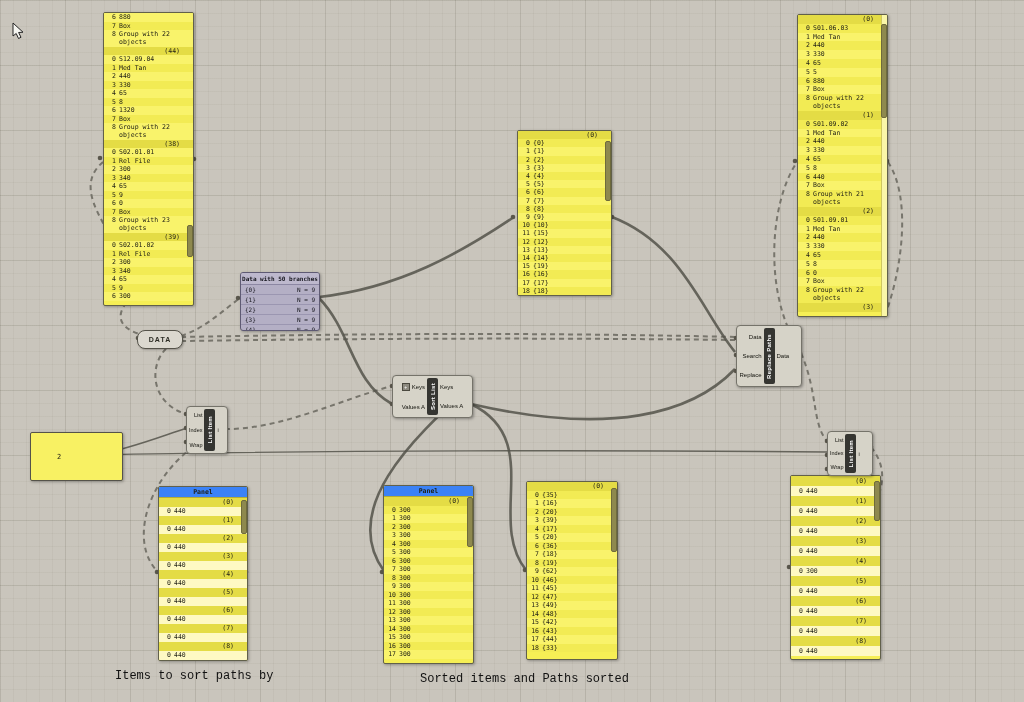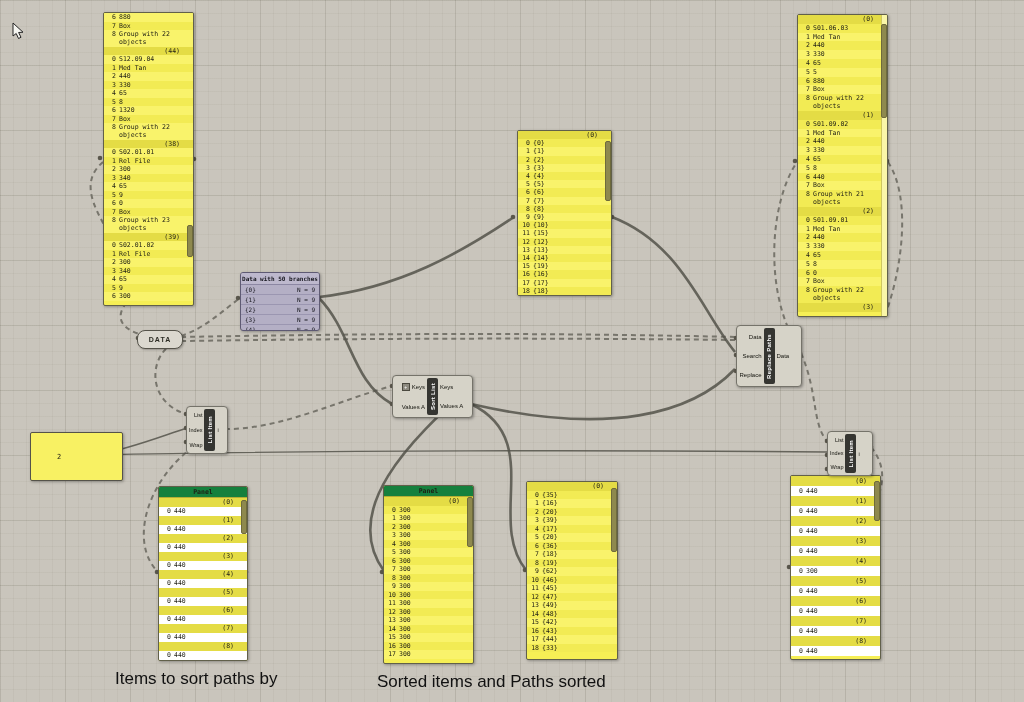--- a/index.html
+++ b/index.html
@@ -14,28 +14,28 @@
   svg.wires{position:absolute;left:0;top:0;width:1024px;height:702px;}
   .w-d{fill:none;stroke:#6e6c63;stroke-width:2;stroke-dasharray:5 4;opacity:.9;}
   .w-s{fill:none;stroke:#54524a;stroke-width:2.6;opacity:.85;}
   .w-t{fill:none;stroke:#54524a;stroke-width:1.4;opacity:.85;}
   .jack{fill:#5a574c;}
 
   
   .panel{position:absolute;background:#f6ef55;border:1px solid #61604a;border-radius:2px;
     overflow:hidden;box-shadow:1px 1px 3px rgba(0,0,0,.3);
     font-family:"DejaVu Sans Mono",monospace;font-size:6.5px;color:#1e1e14;}
-  .ptitle{height:10px;line-height:10px;text-align:center;background:#15803d;
+  .ptitle{height:10px;line-height:10px;text-align:center;background:#3b82f6;
     border-bottom:1px solid #b5ad35;font-weight:bold;}
   .prow{position:relative;line-height:var(--rh,8.5px);min-height:var(--rh,8.5px);
     padding:0 2px;white-space:nowrap;overflow:hidden;}
   .ph{text-align:right;background:#e4dc45;padding-right:13px;}
   .pi{background:#f9f36b;}
   .pi.alt{background:#f2eb54;}
-  .bright .pi,.bright .pi.alt{background:#ffffff;}
+  .bright .pi,.bright .pi.alt{background:#fef9c3;}
   .pi.wrap{white-space:normal;}
   .idx{display:inline-block;width:10px;text-align:right;margin-right:3px;vertical-align:top;}
   .wrap .val{display:inline-block;width:calc(100% - 18px);white-space:normal;line-height:8px;}
   .sthumb{position:absolute;right:0;width:4px;background:#8e894e;border:1px solid #6e6a3c;
     border-radius:2px;z-index:2;}
   .strack{position:absolute;right:0;top:0;bottom:0;width:5px;background:#faf6a8;
     border-left:1px solid #cfc75e;z-index:1;}
 
   
   .viewer{position:absolute;background:#b4afc5;border:1px solid #5e5a73;border-radius:3px;
@@ -61,21 +61,21 @@
     font-weight:bold;font-size:6px;letter-spacing:.3px;white-space:nowrap;}
   .plus{display:inline-block;width:6px;height:6px;background:#8d8a7f;border:1px solid #4b493f;
     color:#fff;font-size:5px;line-height:6px;text-align:center;}
 
   .capsule{position:absolute;background:#dbd8cf;border:1px solid #55534a;border-radius:8px;
     display:flex;align-items:center;justify-content:center;font-size:7px;font-weight:bold;
     letter-spacing:1px;color:#2c2c24;box-shadow:1px 1px 2px rgba(0,0,0,.25);}
   .numbox{position:absolute;background:#f8f163;border:1px solid #55534a;border-radius:2px;
     display:flex;align-items:center;padding-left:26px;font-family:"DejaVu Sans Mono",monospace;
     font-size:7px;color:#1e1e14;box-shadow:1px 1px 3px rgba(0,0,0,.3);}
-  .canvas-label{position:absolute;font-size:17px;color:#111;white-space:pre;}
+  .canvas-label{position:absolute;font-size:12px;color:#111;white-space:pre;font-family:Liberation Mono, monospace;}
   .cursor{position:absolute;left:12px;top:22px;}
 </style>
 </head>
 <body>
 
 <div class="canvas">
 
   <svg class="wires">
 
     <path class="w-d" d="M103,162 C58,200 152,258 124,306 C108,332 152,340 178,338"></path>
@@ -442,18 +442,18 @@
       <span>List Item</span>
       </div>
     <div class="ports out">
       <div class="port">
           <span>i</span>
         </div>
     </div>
   </div>
 
   <div class="canvas-label" style="left:115px;top:669px">Items to sort paths by</div>
-  <div class="canvas-label" style="left:377px;top:672px">Sorted items and Paths sorted</div>
+  <div class="canvas-label" style="left:420px;top:672px">Sorted items and Paths sorted</div>
 
   <svg class="cursor" width="14" height="18">
     <polygon points="1,1 1,14 4.2,11.5 6.5,16.5 9,15.3 6.6,10.5 11,10.2" fill="#f5f5f0" stroke="#222" stroke-width="1"></polygon>
   </svg>
 </div>
 
 </body></html>

